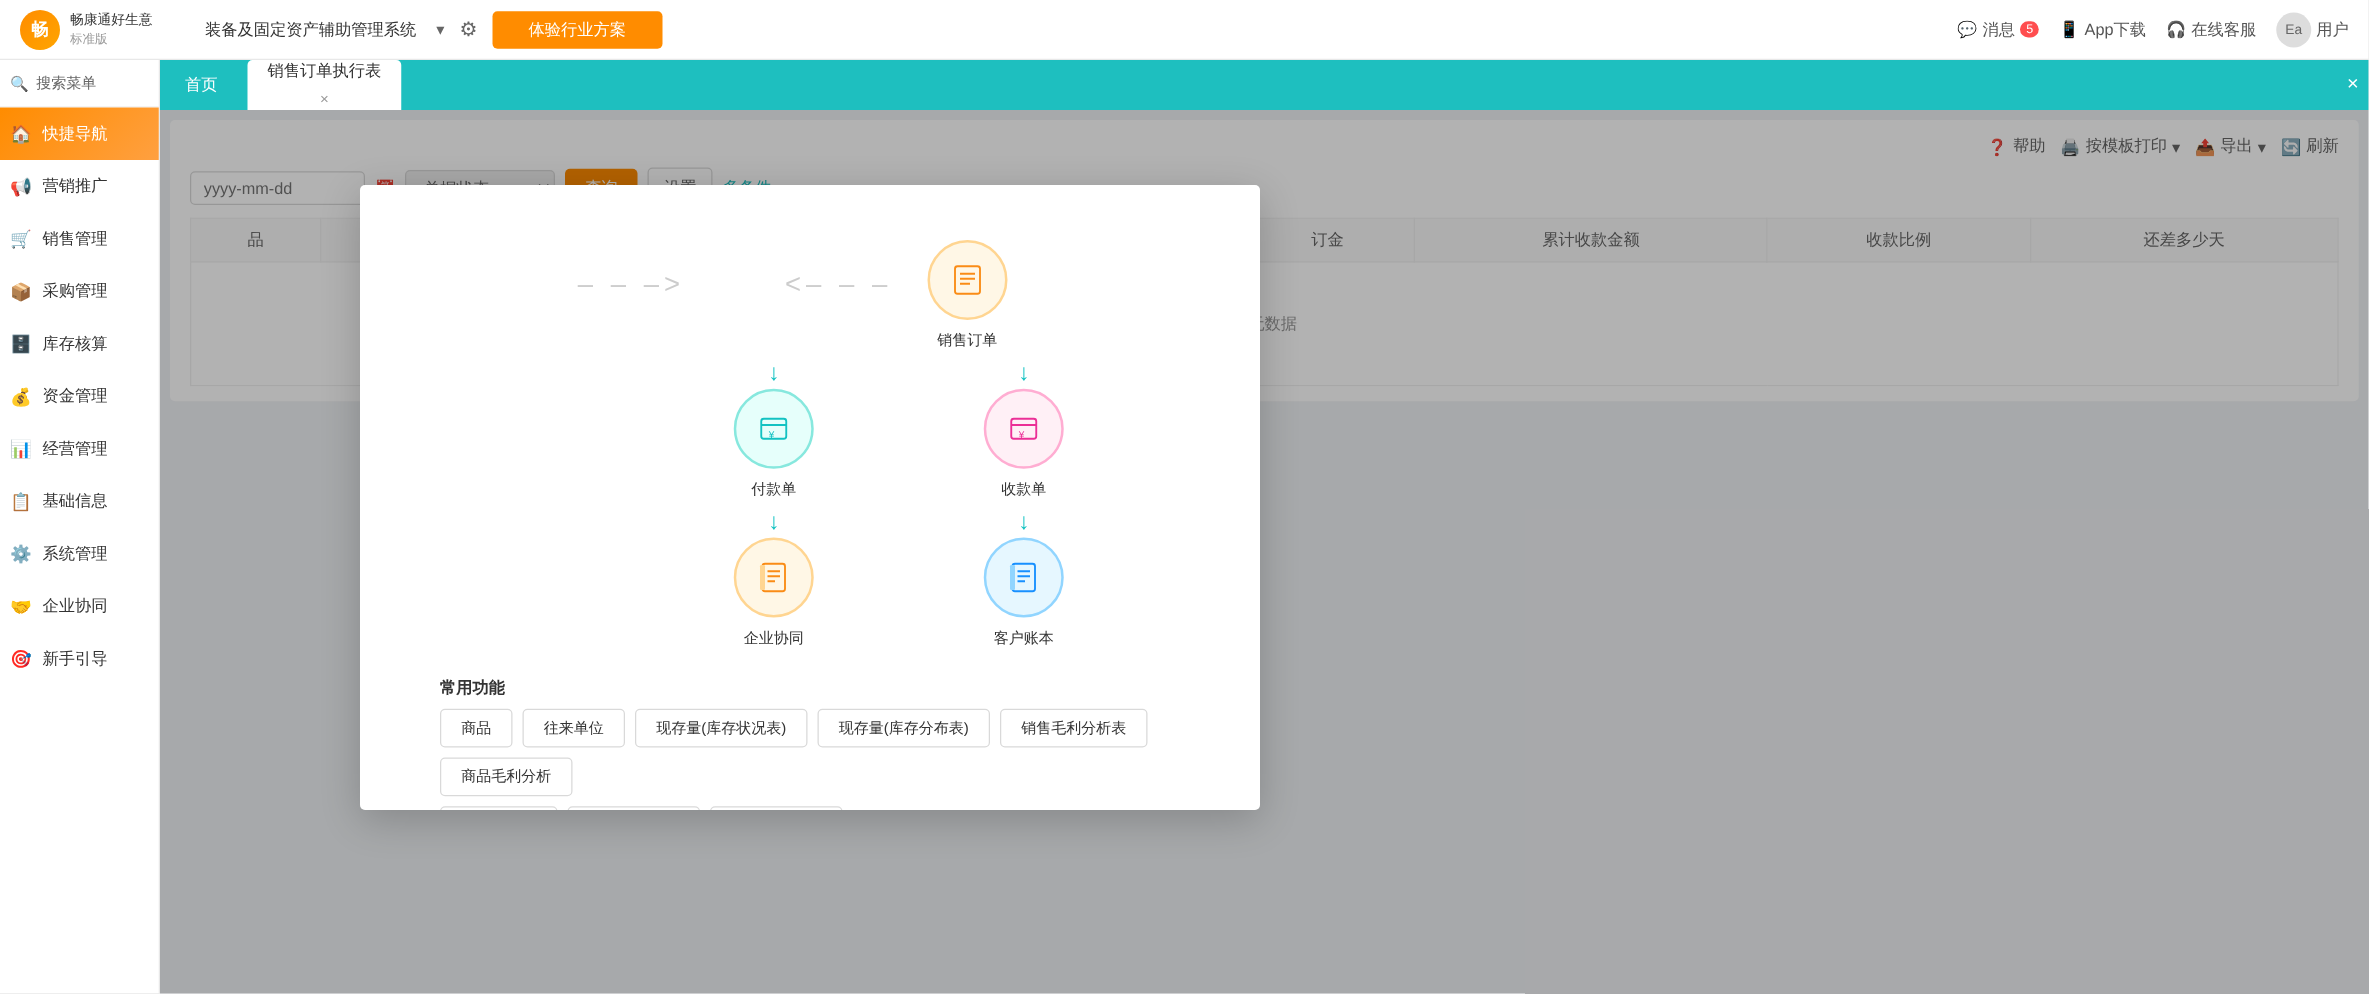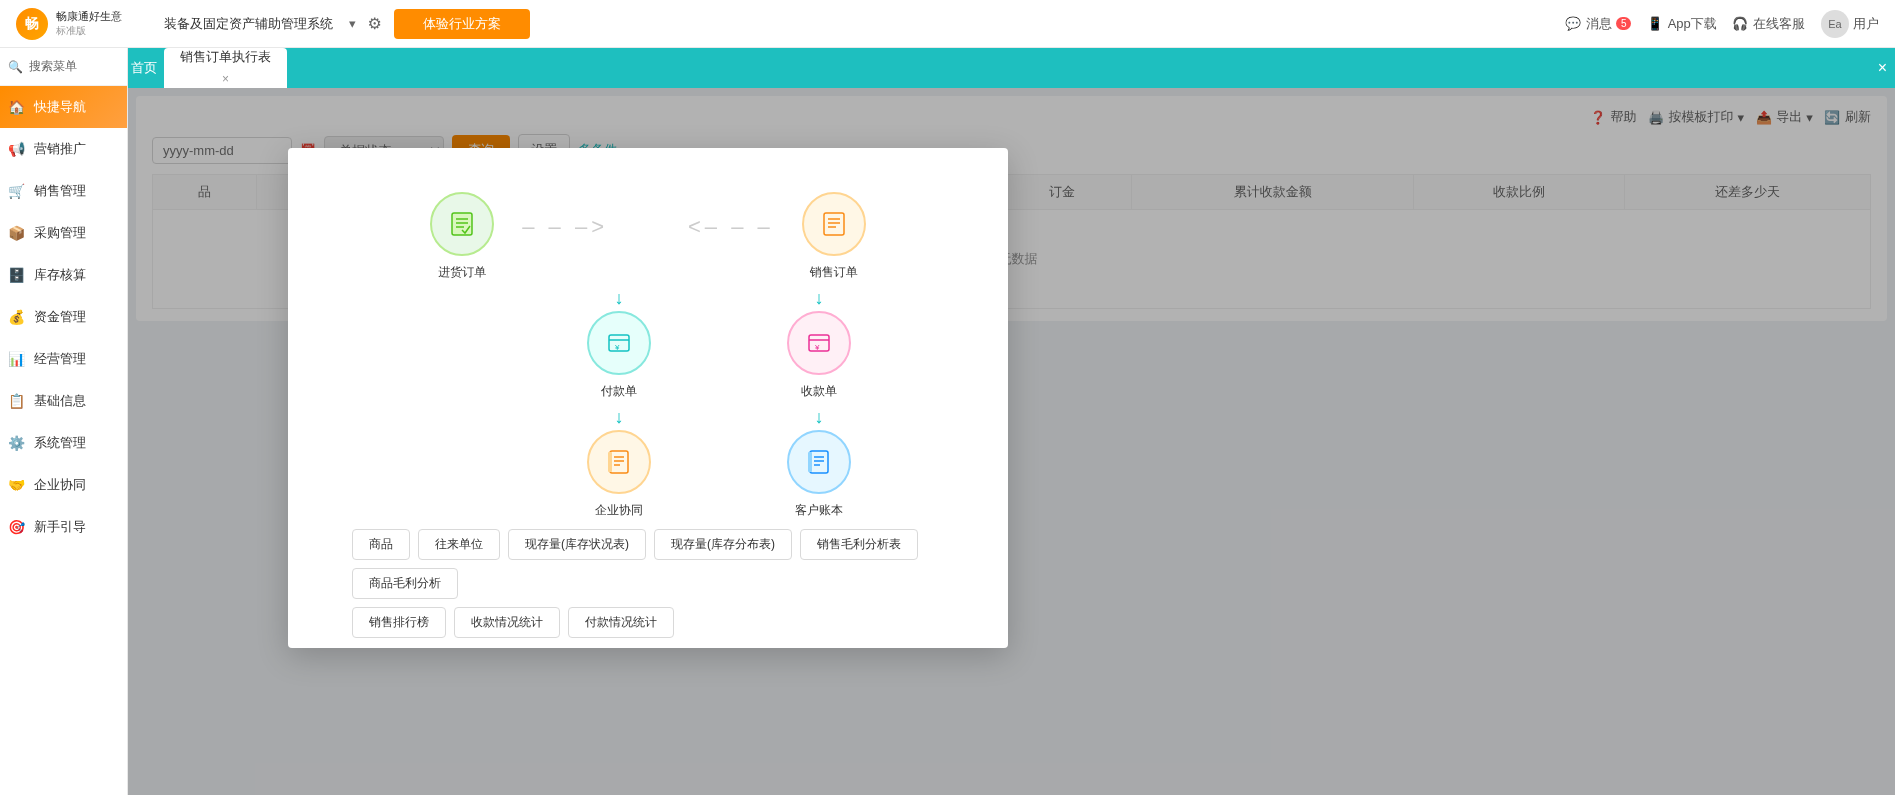--- a/index.html
+++ b/index.html
@@ -28,21 +28,21 @@
     .badge { background: #ff4d4f; color: white; border-radius: 8px; font-size: 10px; padding: 1px 5px; }
     .avatar { width: 28px; height: 28px; background: #ddd; border-radius: 50%; display: flex; align-items: center; justify-content: center; font-size: 11px; color: #666; text-align: center; }
 
     
     .sidebar-search { padding: 10px 8px; display: flex; align-items: center; gap: 6px; color: #666; font-size: 12px; cursor: pointer; border-bottom: 1px solid #f0f0f0; }
     .sidebar-item { padding: 12px 8px; display: flex; align-items: center; gap: 8px; cursor: pointer; color: #333; font-size: 13px; }
     .sidebar-icon { width: 18px; height: 18px; display: flex; align-items: center; justify-content: center; font-size: 14px; }
     .sidebar-item.highlight { background: linear-gradient(135deg, #ff8c00, #ffa040); color: white; border-radius: 0; }
 
     
-    .tab-home { padding: 0 3px; height: 40px; display: flex; align-items: center; color: white; font-size: 13px; cursor: pointer; }
+    .tab-home { padding: 0 20px; height: 40px; display: flex; align-items: center; color: white; font-size: 13px; cursor: pointer; }
     .tab-item { padding: 0 16px; height: 40px; display: flex; align-items: center; background: white; color: #333; font-size: 13px; cursor: pointer; gap: 6px; border-radius: 4px 4px 0 0; margin-left: 4px; flex-direction: column; }
     .tab-close { color: #999; font-size: 12px; cursor: pointer; }
     .tab-close-far { margin-left: auto; margin-right: 8px; color: white; cursor: pointer; font-size: 16px; }
 
     
     .content-panel { margin: 8px; background: white; border-radius: 4px; padding: 12px 16px; }
     .toolbar-row { display: flex; align-items: center; gap: 12px; margin-bottom: 8px; justify-content: flex-end; }
     .toolbar-btn { display: flex; align-items: center; gap: 4px; color: #666; cursor: pointer; font-size: 13px; }
     .query-row { display: flex; align-items: center; gap: 8px; margin-bottom: 8px; flex-wrap: wrap; }
     .date-input { border: 1px solid #d9d9d9; border-radius: 4px; padding: 5px 10px; width: 140px; color: #bbb; font-size: 13px; }
@@ -241,32 +241,20 @@
           </div>
         </div>
 
         <div class="modal-overlay">
           <div class="modal" style="margin: 60px 160px;">
 
             <div class="flow-section">
 
               <div style="display:flex; align-items:center; justify-content:center; gap:0; margin-bottom:8px;">
 
-                <div class="flow-node">
-                  <div class="flow-circle green">
-                    <svg width="28" height="28" viewBox="0 0 28 28" fill="none">
-                        <rect x="4" y="3" width="20" height="22" rx="2" fill="#d9f7be" stroke="#52c41a" stroke-width="1.5"></rect>
-                        <line x1="8" y1="9" x2="20" y2="9" stroke="#52c41a" stroke-width="1.5"></line>
-                        <line x1="8" y1="13" x2="20" y2="13" stroke="#52c41a" stroke-width="1.5"></line>
-                        <line x1="8" y1="17" x2="16" y2="17" stroke="#52c41a" stroke-width="1.5"></line>
-                        <polyline points="14,20 17,23 22,16" stroke="#52c41a" stroke-width="1.5" fill="none"></polyline>
-                      </svg>
-                  </div>
-                  <span class="flow-label">进货订单</span>
-                </div>
 
                 <div style="display:flex;align-items:center;margin-bottom:20px;">
                   <span style="color:#ccc;font-size:22px;letter-spacing:4px;">– – –&gt;</span>
                 </div>
 
 
                 <div style="width:80px;"></div>
 
 
                 <div style="display:flex;align-items:center;margin-bottom:20px;">
@@ -364,20 +352,21 @@
                         <line x1="9" y1="13" x2="19" y2="13" stroke="#1890ff" stroke-width="1.5"></line>
                         <line x1="9" y1="17" x2="15" y2="17" stroke="#1890ff" stroke-width="1.5"></line>
                         <rect x="3" y="4" width="4" height="20" rx="1" fill="#91d5ff"></rect>
                       </svg>
                   </div>
                   <span class="flow-label">客户账本</span>
                 </div>
               </div>
             </div>
 
+            <div class="common-title">常用功能</div>
             <div class="common-btns">
               <button class="common-btn">商品</button>
               <button class="common-btn">往来单位</button>
               <button class="common-btn">现存量(库存状况表)</button>
               <button class="common-btn">现存量(库存分布表)</button>
               <button class="common-btn">销售毛利分析表</button>
               <button class="common-btn">商品毛利分析</button>
             </div>
             <div class="common-btns">
               <button class="common-btn">销售排行榜</button>

